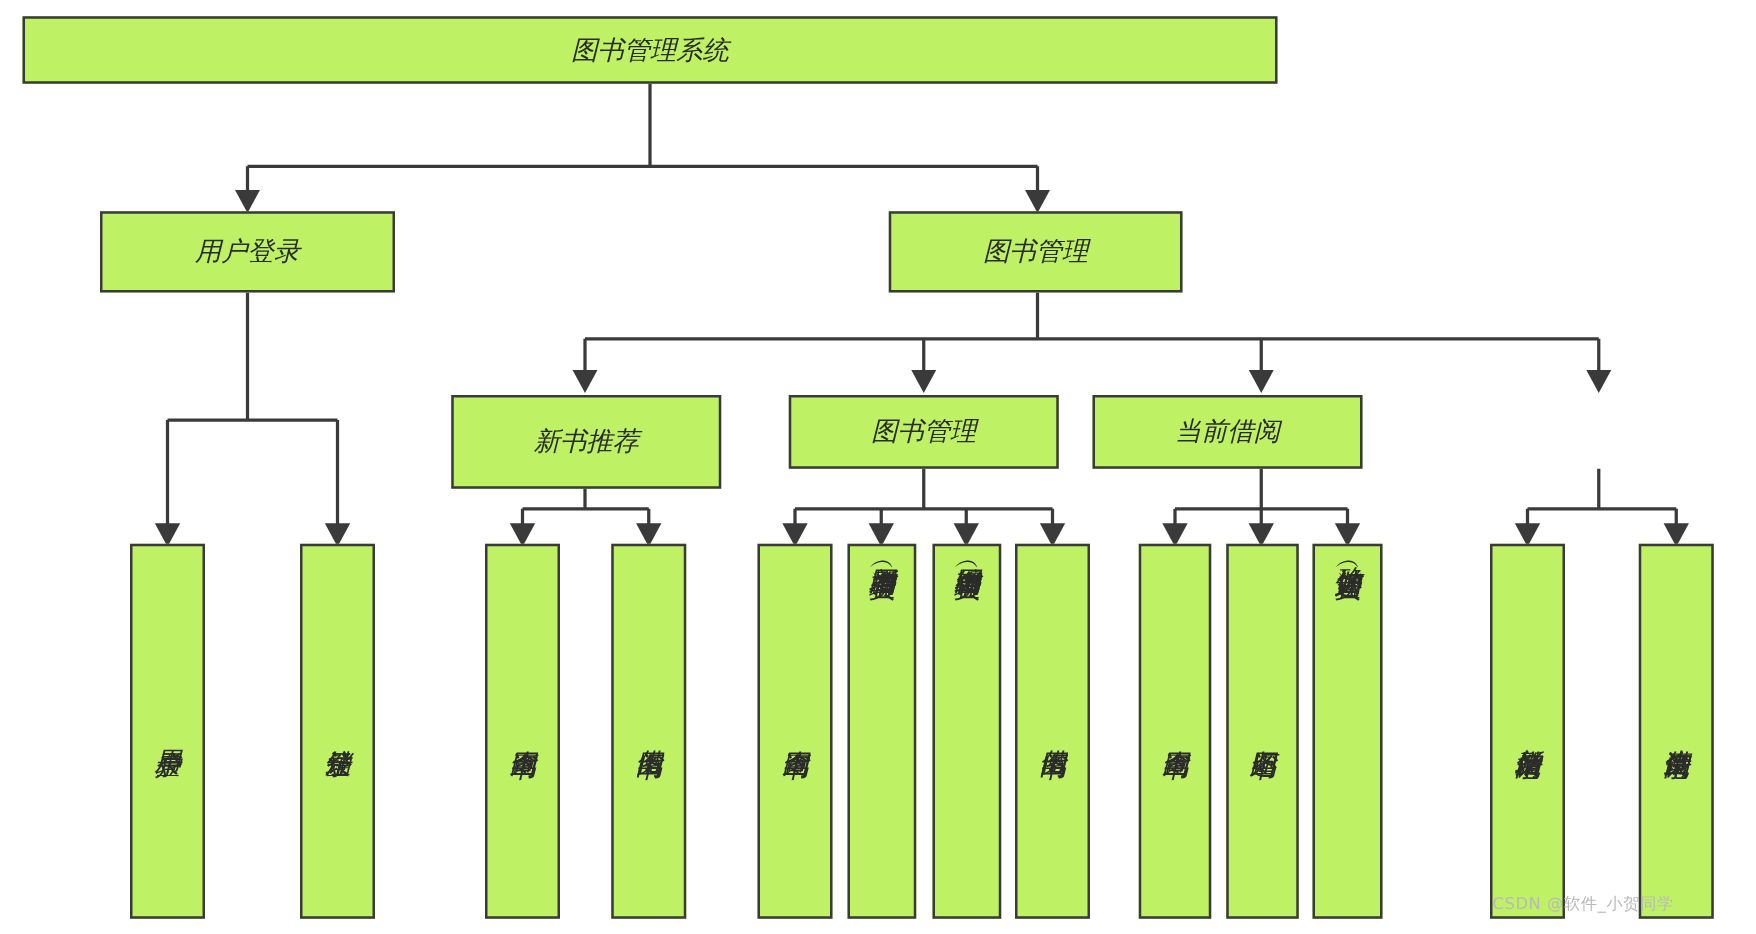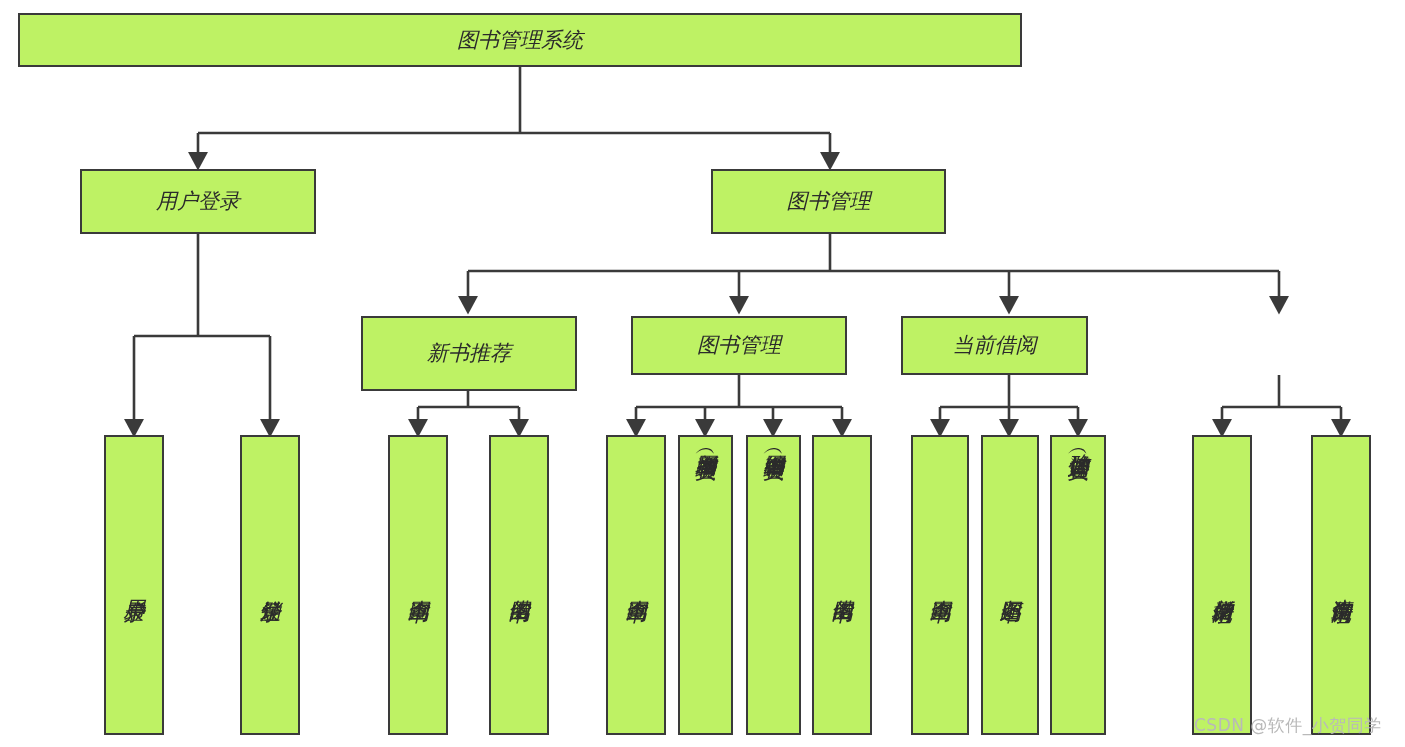--- a/index.html
+++ b/index.html
@@ -63,21 +63,21 @@
     font-size: 21px;
     line-height: 1.15;
     letter-spacing: 1px;
     white-space: nowrap;
   }
   .node.vertical.centered {
     align-items: center;
   }
   .watermark {
     position: absolute;
-    font-size: 17px;
+    font-size: 13px;
     color: #b9b9b9;
     white-space: nowrap;
     letter-spacing: 0.5px;
   }
 </style>
 </head>
 <body>
 
 <div id="diagram-root">
 
@@ -144,21 +144,21 @@
   </div>
 
   <div class="node horizontal" style="left:361px; top:316px; width:216px; height:75px;">
     <span class="node-label">新书推荐</span>
   </div>
 
   <div class="node horizontal" style="left:631px; top:316px; width:216px; height:59px;">
     <span class="node-label">图书管理</span>
   </div>
 
-  <div class="node horizontal" style="left:901px; top:316px; width:187px; height:59px;">
+  <div class="node horizontal" style="left:874px; top:316px; width:216px; height:59px;">
     <span class="node-label">当前借阅</span>
   </div>
 
 
   <div class="node vertical centered" style="left:104px; top:435px; width:60px; height:300px;">
     <span class="node-label">用户登录</span>
   </div>
 
   <div class="node vertical centered" style="left:240px; top:435px; width:60px; height:300px;">
     <span class="node-label">注销登录</span>

